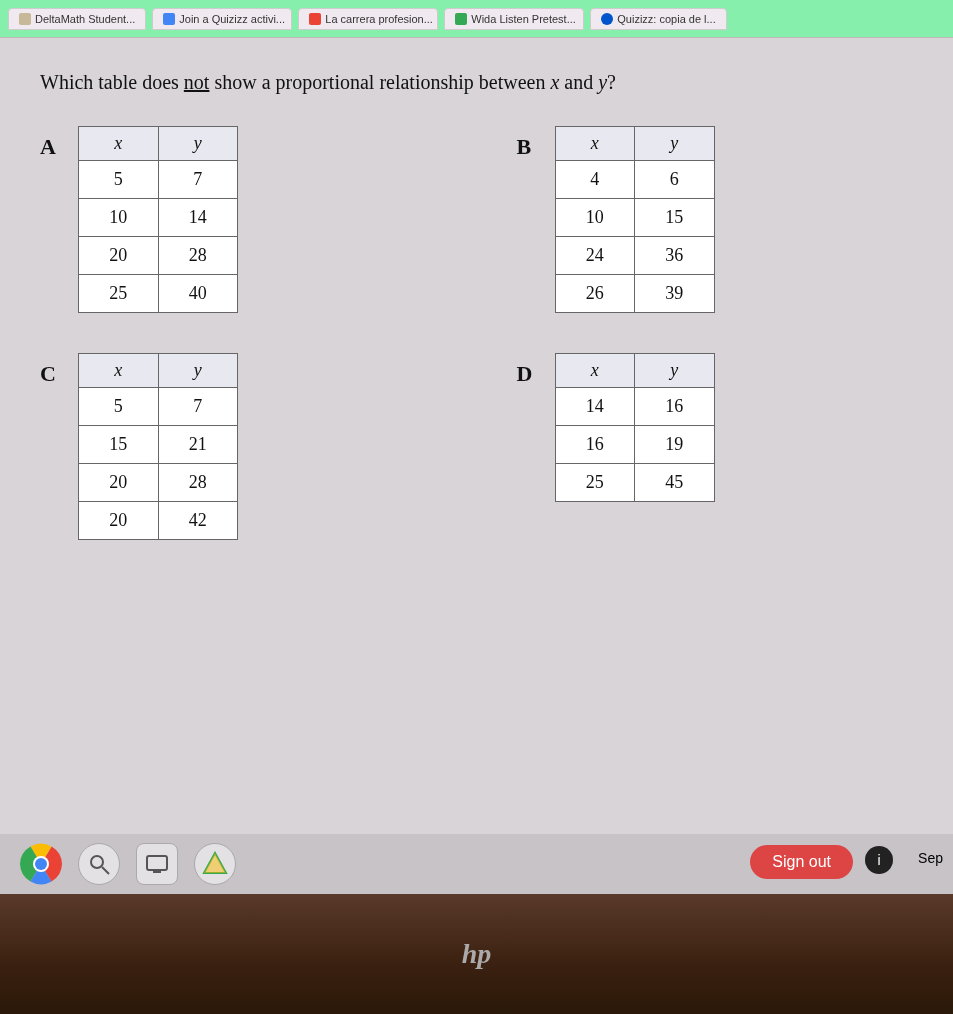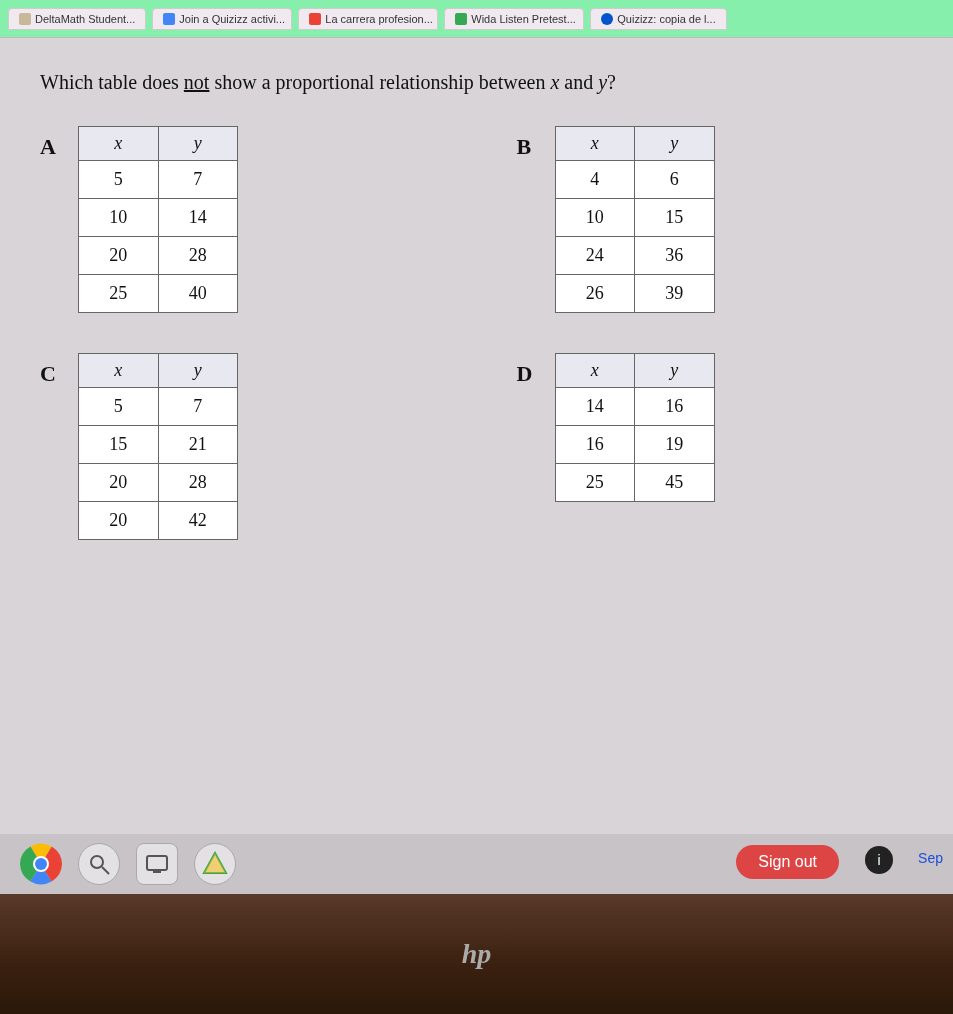--- a/index.html
+++ b/index.html
@@ -139,21 +139,21 @@
       background: rgba(255,255,255,0.4);
       display: flex;
       align-items: center;
       justify-content: center;
       font-size: 20px;
     }
 
     .sign-out-btn {
       position: absolute;
       bottom: 135px;
-      right: 114px;
+      right: 100px;
       background: #d44;
       color: white;
       border: none;
       border-radius: 20px;
       padding: 8px 22px;
       font-size: 16px;
       font-family: Arial, sans-serif;
       cursor: pointer;
     }
 
@@ -172,21 +172,21 @@
       font-size: 14px;
       font-family: Arial, sans-serif;
     }
 
     .sep-text {
       position: absolute;
       bottom: 148px;
       right: 10px;
       font-size: 14px;
       font-family: Arial, sans-serif;
-      color: #1d4ed8;
+      color: #000000;
     }
 
     
     .laptop-bottom {
       position: absolute;
       bottom: 0;
       left: 0;
       right: 0;
       height: 120px;
       background: linear-gradient(180deg, #5a3a2a 0%, #3a2010 60%, #2a1808 100%);

